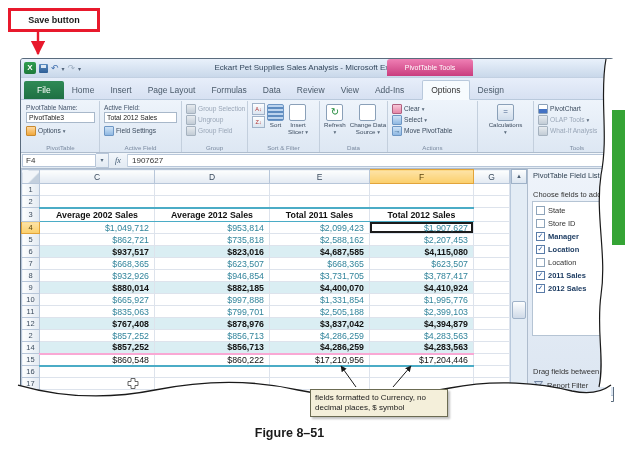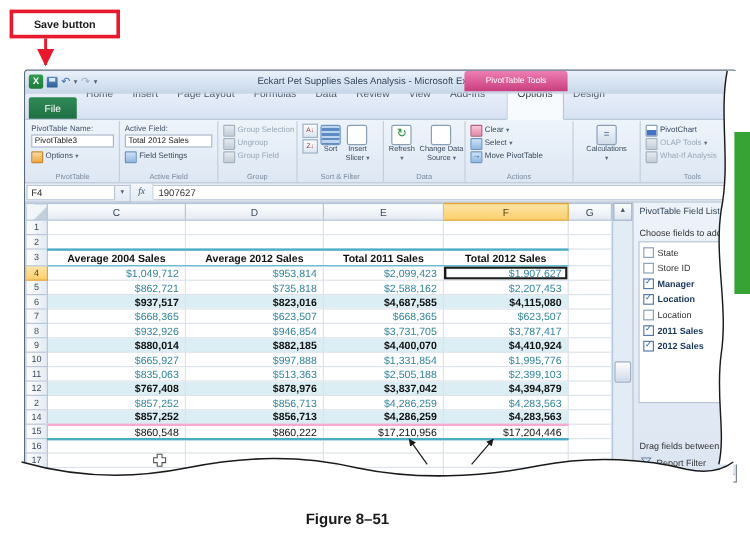--- a/index.html
+++ b/index.html
@@ -21,21 +21,21 @@
   .floppy:after{content:"";position:absolute;left:2px;top:1px;width:5px;height:3px;background:#dce8f4;}
   .glyph-btn{font-size:9px;color:#3f6fae;line-height:10px;}
   .glyph-btn.dis{color:#9fb0c2;}
   .qat-dd{font-size:6px;color:#51647a;}
   .pt-tools{position:absolute;left:366px;top:0;width:86px;height:17px;border-radius:3px 3px 0 0;
             background:linear-gradient(#ef7fb4,#c93d7e);color:#fff;font-size:7px;text-align:center;line-height:17px;white-space:nowrap;overflow:hidden;}
 
   
   .tabrow{height:21px;background:linear-gradient(#e7eefa,#d7e1f2);border-bottom:1px solid #b9c9dc;
           display:flex;align-items:flex-end;padding-left:3px;}
-  .tab{font-size:8.5px;color:#4a5a6a;padding:4px 8px 16px;white-space:nowrap;}
+  .tab{font-size:8.5px;color:#4a5a6a;padding:4px 8px 4px;white-space:nowrap;}
   .tab.file{background:linear-gradient(#2f8a55,#1f7044);color:#fff;border-radius:2px 2px 0 0;padding:4px 13px;margin-top:16px;}
   .tab.active{background:#f7fbfe;border:1px solid #b9c9dc;border-bottom:1px solid #f7fbfe;
               border-radius:2px 2px 0 0;color:#333;margin-bottom:-1px;}
 
   
   .ribbon{height:51px;background:linear-gradient(#eef4fb,#dde7f3);border-bottom:1px solid #aebccd;
           display:flex;padding:1px 0 0 1px;}
   .rgroup{position:relative;border-right:1px solid #c3cfdd;padding:2px 2px 11px;box-sizing:border-box;flex:none;}
   .glabel{position:absolute;bottom:1px;left:0;right:0;text-align:center;font-size:6.2px;color:#7a8aa0;white-space:nowrap;}
   .fieldline{font-size:6.6px;color:#44546a;white-space:nowrap;margin:1px 0 1px 2px;}
@@ -57,21 +57,21 @@
   .i-calc{background:linear-gradient(#f3f7fb,#cfdceb);border:1px solid #8aa0b8;color:#44618a;font-size:8px;line-height:13px;text-align:center;}
   .i-chart{background:linear-gradient(to top,#4472c4 55%,#fff 55%);border:1px solid #8aa0b8;}
   .i-clear{background:linear-gradient(#f7c8d8,#e687a8);border:1px solid #b06080;}
   .i-move{background:linear-gradient(#cfe3f7,#8fb8e2);border:1px solid #6d96c4;color:#1f4e79;font-size:7px;line-height:8px;text-align:center;}
   .sort-mini{width:11px;height:10px;background:linear-gradient(#fdfefe,#dbe5f0);border:1px solid #9fb2c8;
              font-size:5.5px;line-height:10px;text-align:center;color:#b03030;margin:0 0 1px 2px;}
   .dd{font-size:5.5px;color:#5a6a7c;}
 
   
   .fbar{height:15px;background:linear-gradient(#f3f7fb,#e2eaf3);border-bottom:1px solid #aebccd;
-        display:flex;align-items:flex-start;font-size:8px;color:#333;}
+        display:flex;align-items:center;font-size:8px;color:#333;}
   .namebox{width:66px;background:#fff;border:1px solid #b7c6d9;margin:1px 0 1px 1px;padding:0 3px;line-height:11px;}
   .name-dd{width:12px;text-align:center;line-height:13px;color:#55687e;font-size:6px;border:1px solid #b7c6d9;border-left:none;margin:1px 0;}
   .fx{width:18px;text-align:center;line-height:13px;font-style:italic;font-family:"Liberation Serif",serif;color:#3b556e;border-right:1px solid #c5d2e0;}
   .fval{flex:1;background:#fff;margin:1px 1px 1px 0;border:1px solid #b7c6d9;border-left:none;padding:0 4px;line-height:11px;}
 
   
   .sheet{display:flex;height:237px;background:#fff;align-items:stretch;}
   table.grid{border-collapse:collapse;table-layout:fixed;width:488px;flex:none;align-self:flex-start;}
   .grid th,.grid td{padding:0 5px 0 0;margin:0;overflow:hidden;white-space:nowrap;box-sizing:border-box;}
   .grid thead th{height:14px;background:linear-gradient(#fdfefe,#e3eaf2);border:1px solid #b7c6d9;
@@ -315,21 +315,21 @@
             <tr class="r-empty">
               <td class="rh">2</td>
               <td></td>
               <td></td>
               <td></td>
               <td></td>
               <td></td>
             </tr>
             <tr class="r-colheader">
               <td class="rh">3</td>
-              <td class="band">Average 2004 Sales</td>
+              <td class="band">Average 2002 Sales</td>
               <td class="band">Average 2012 Sales</td>
               <td class="band">Total 2011 Sales</td>
               <td class="band">Total 2012 Sales</td>
               <td></td>
             </tr>
             <tr class="r-detail">
               <td class="rh hl">4</td>
               <td class="band">$1,049,712</td>
               <td class="band">$953,814</td>
               <td class="band">$2,099,423</td>
@@ -380,21 +380,21 @@
               <td class="rh">10</td>
               <td class="band">$665,927</td>
               <td class="band">$997,888</td>
               <td class="band">$1,331,854</td>
               <td class="band">$1,995,776</td>
               <td></td>
             </tr>
             <tr class="r-detail">
               <td class="rh">11</td>
               <td class="band">$835,063</td>
-              <td class="band">$513,363</td>
+              <td class="band">$799,701</td>
               <td class="band">$2,505,188</td>
               <td class="band">$2,399,103</td>
               <td></td>
             </tr>
             <tr class="r-subtotal">
               <td class="rh">12</td>
               <td class="band">$767,408</td>
               <td class="band">$878,976</td>
               <td class="band">$3,837,042</td>
               <td class="band">$4,394,879</td>
@@ -529,15 +529,16 @@
     <line x1="38" y1="28" x2="38" y2="54" stroke="#e8192c" stroke-width="2.4" marker-end="url(#arrR)"></line>
 
     <line x1="356" y1="387" x2="341" y2="366" stroke="#1a1a1a" stroke-width="1" marker-end="url(#arrB)"></line>
     <line x1="393" y1="387" x2="411" y2="366" stroke="#1a1a1a" stroke-width="1" marker-end="url(#arrB)"></line>
   </svg>
 
   <div class="green-tab"></div>
 
   <div class="save-callout">Save button</div>
 
+  <div class="note-callout">fields formatted to Currency, no decimal places, $ symbol</div>
 
   <div class="fig-caption">Figure 8–51</div>
 </div>
 
 </body></html>

